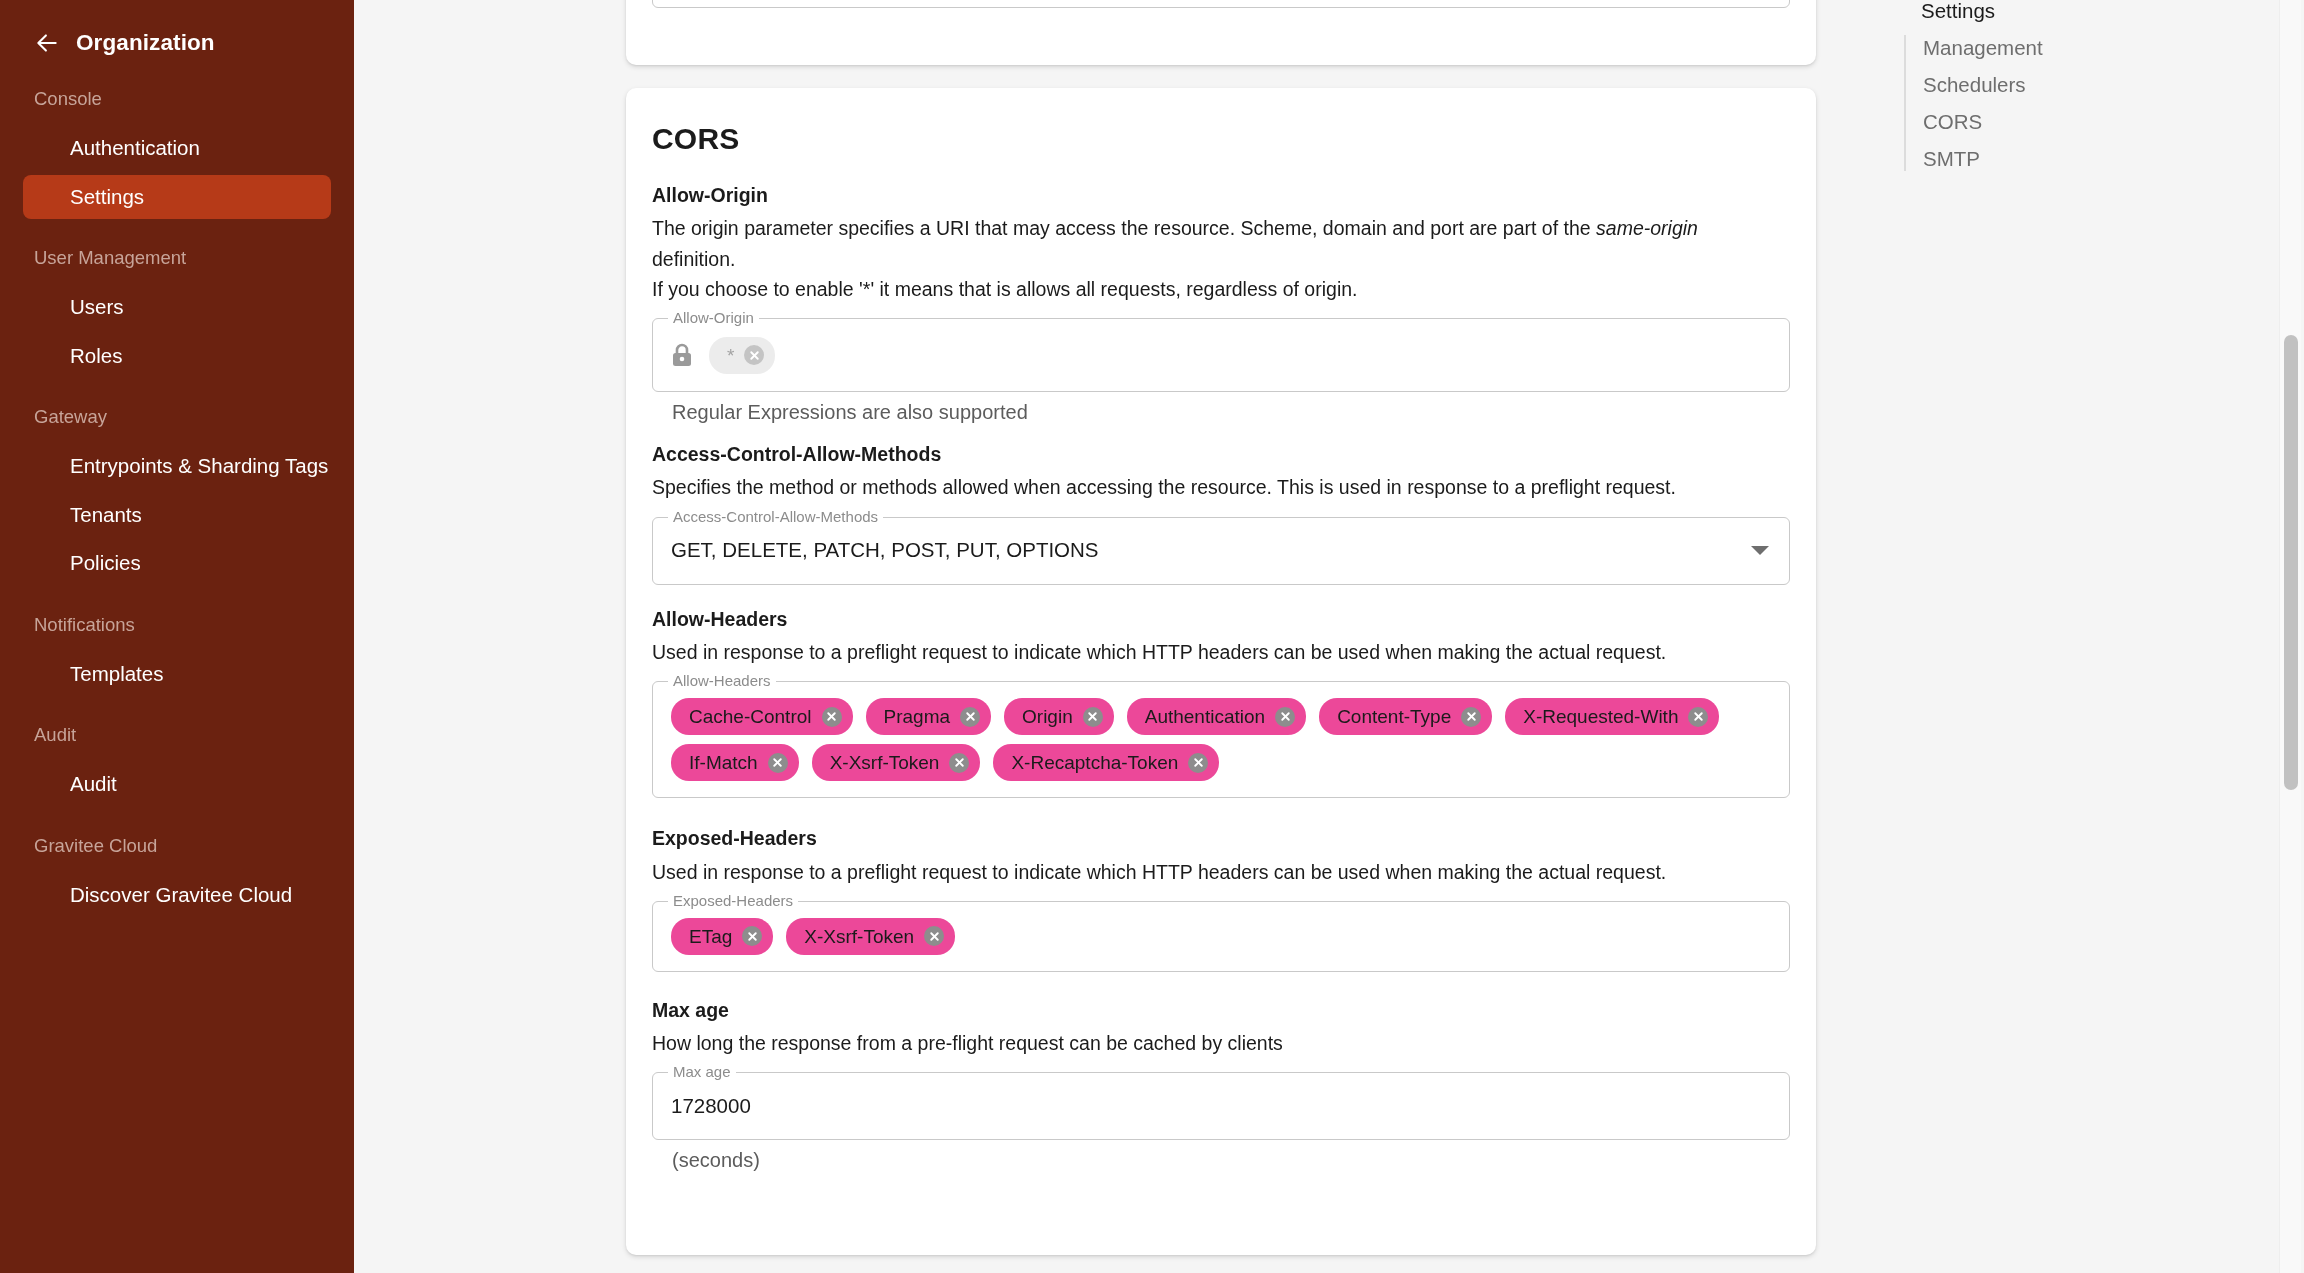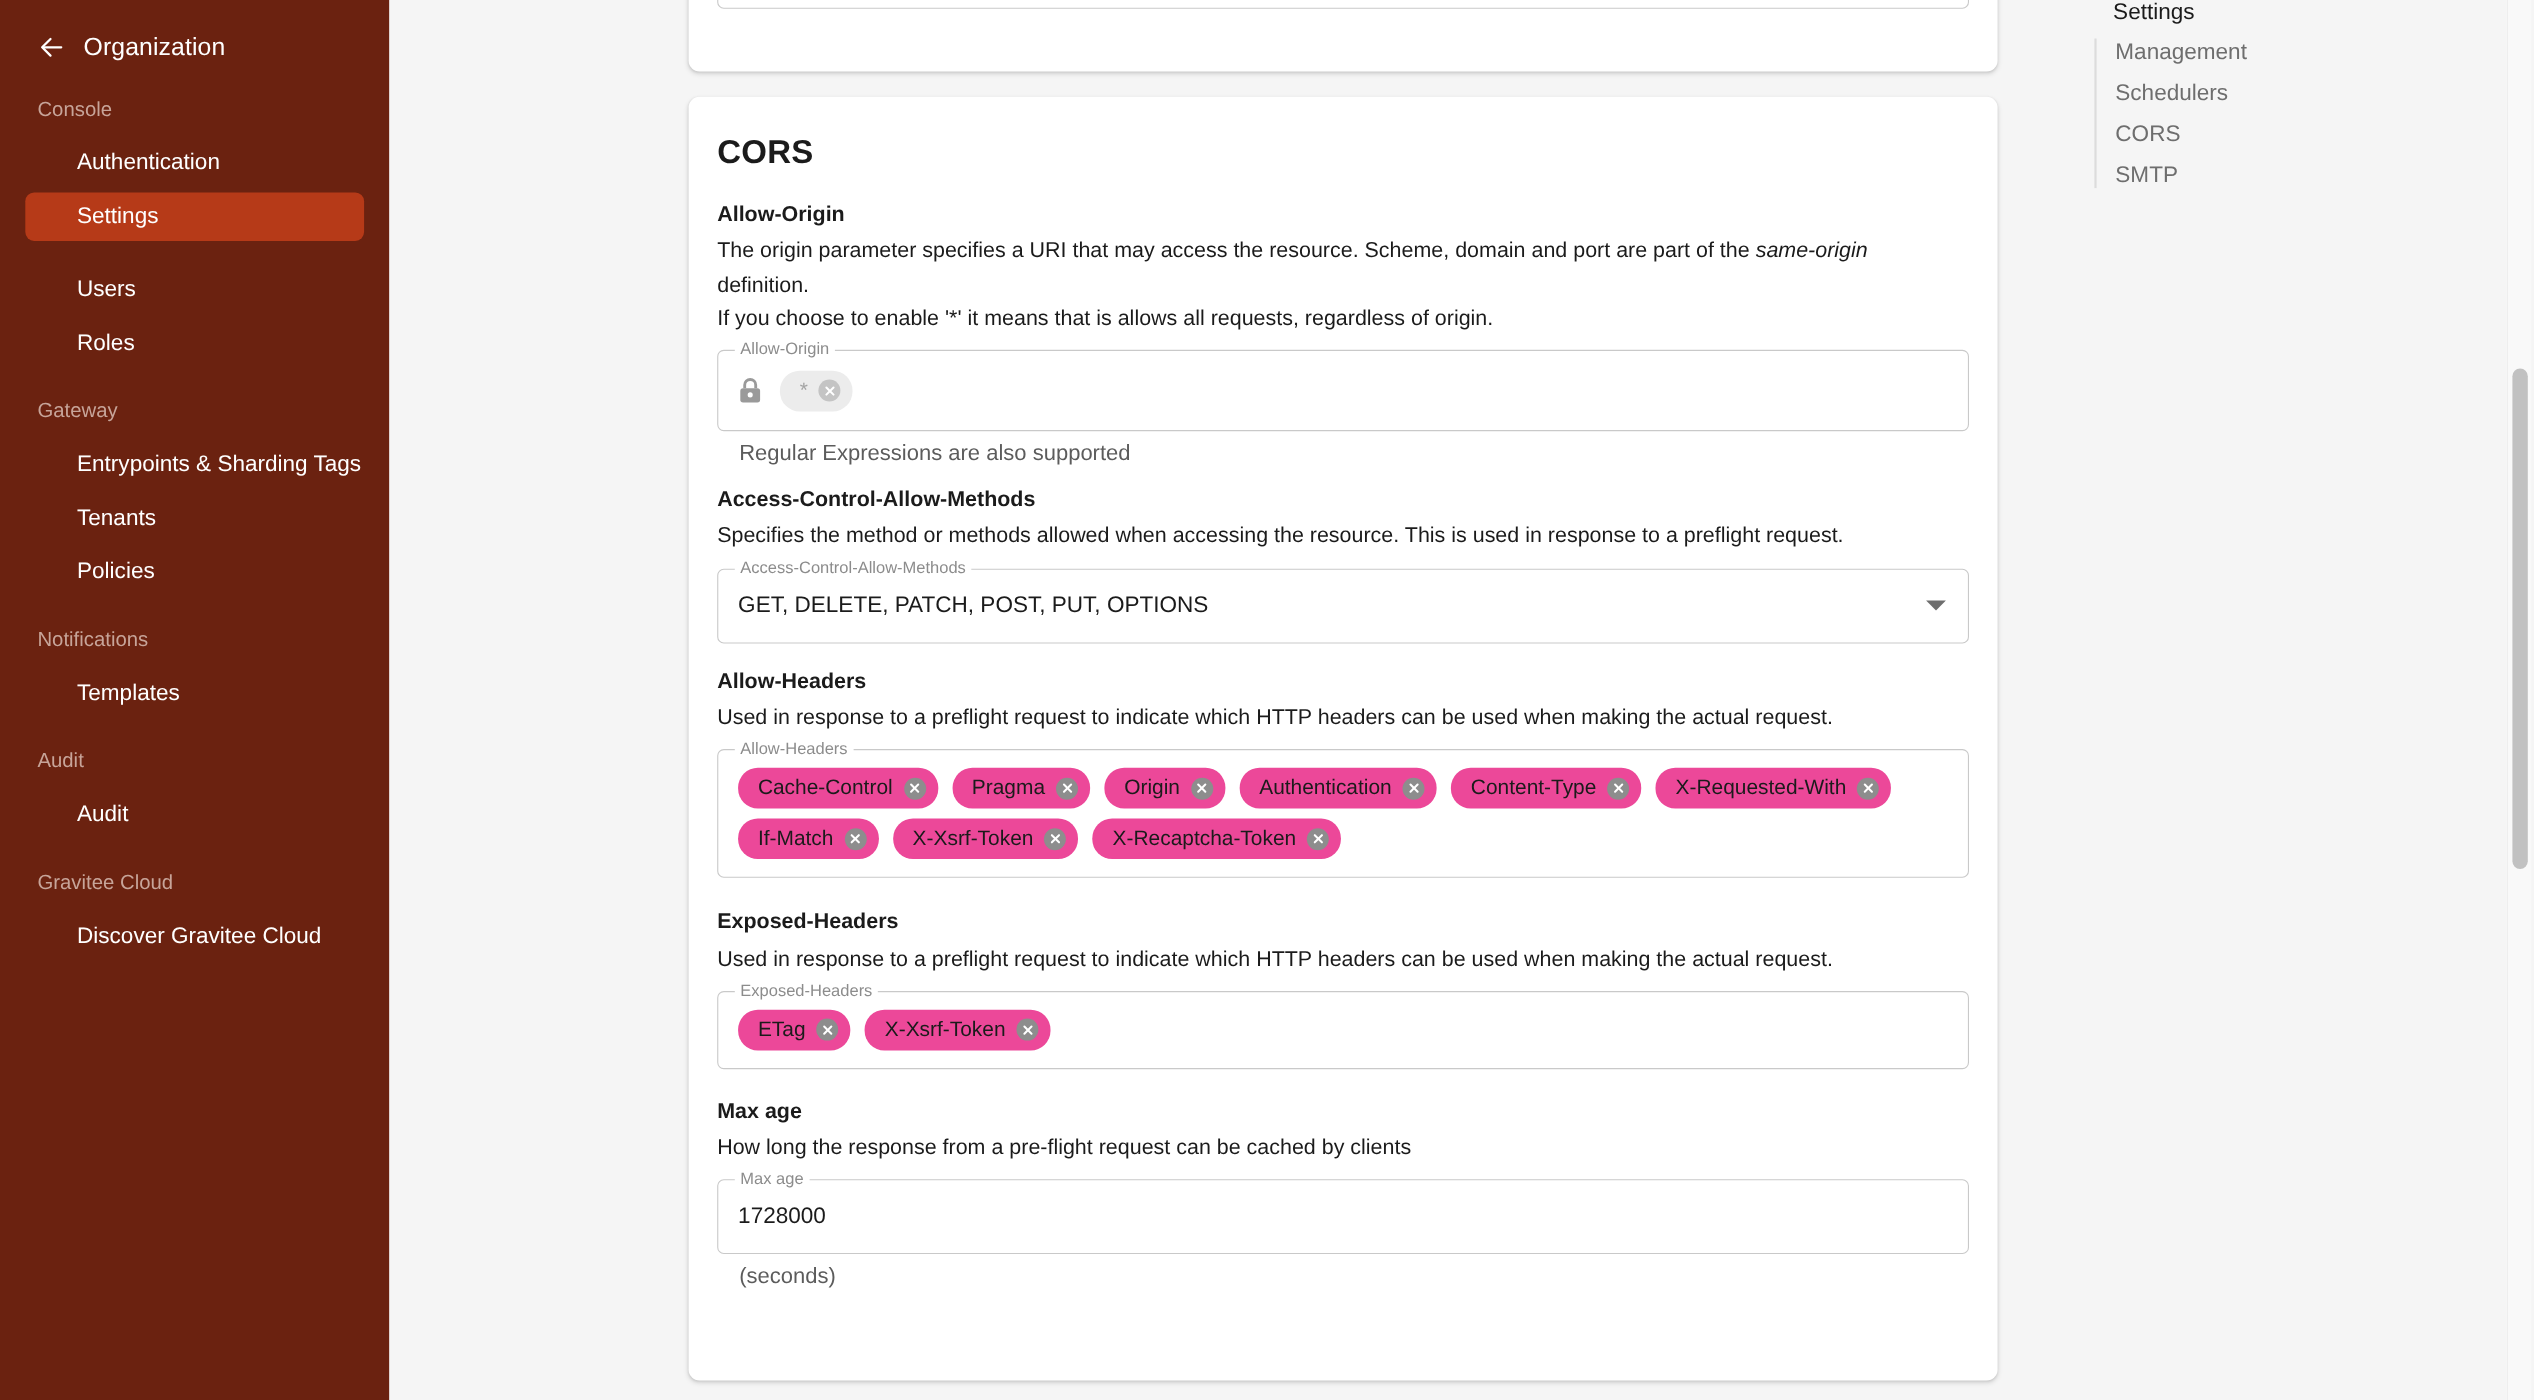--- a/index.html
+++ b/index.html
@@ -35,20 +35,21 @@
     width: 26px; height: 26px;
     display: flex; align-items: center; justify-content: center;
     cursor: pointer;
   }
   .sb-back svg { display: block; }
   .sb-title {
     color: #ffffff;
     font-size: 22.5px;
     letter-spacing: .1px;
     line-height: 1;
+    font-weight: bold;
   }
   .sb-groups { margin-top: 24px; }
   .sb-group-label {
     color: #c7a499;
     font-size: 18.5px;
     padding: 0 0 0 34px;
     margin: 0 0 10px 0;
     line-height: 34px;
   }
   .sb-group + .sb-group { margin-top: 22px; }
@@ -283,20 +284,21 @@
 
     <div class="sb-groups">
 
       <div class="sb-group">
         <div class="sb-group-label">Console</div>
         <div class="sb-item">Authentication</div>
         <div class="sb-item active">Settings</div>
       </div>
 
       <div class="sb-group">
+        <div class="sb-group-label">User Management</div>
         <div class="sb-item">Users</div>
         <div class="sb-item">Roles</div>
       </div>
 
       <div class="sb-group">
         <div class="sb-group-label">Gateway</div>
         <div class="sb-item">Entrypoints &amp; Sharding Tags</div>
         <div class="sb-item">Tenants</div>
         <div class="sb-item">Policies</div>
       </div>

